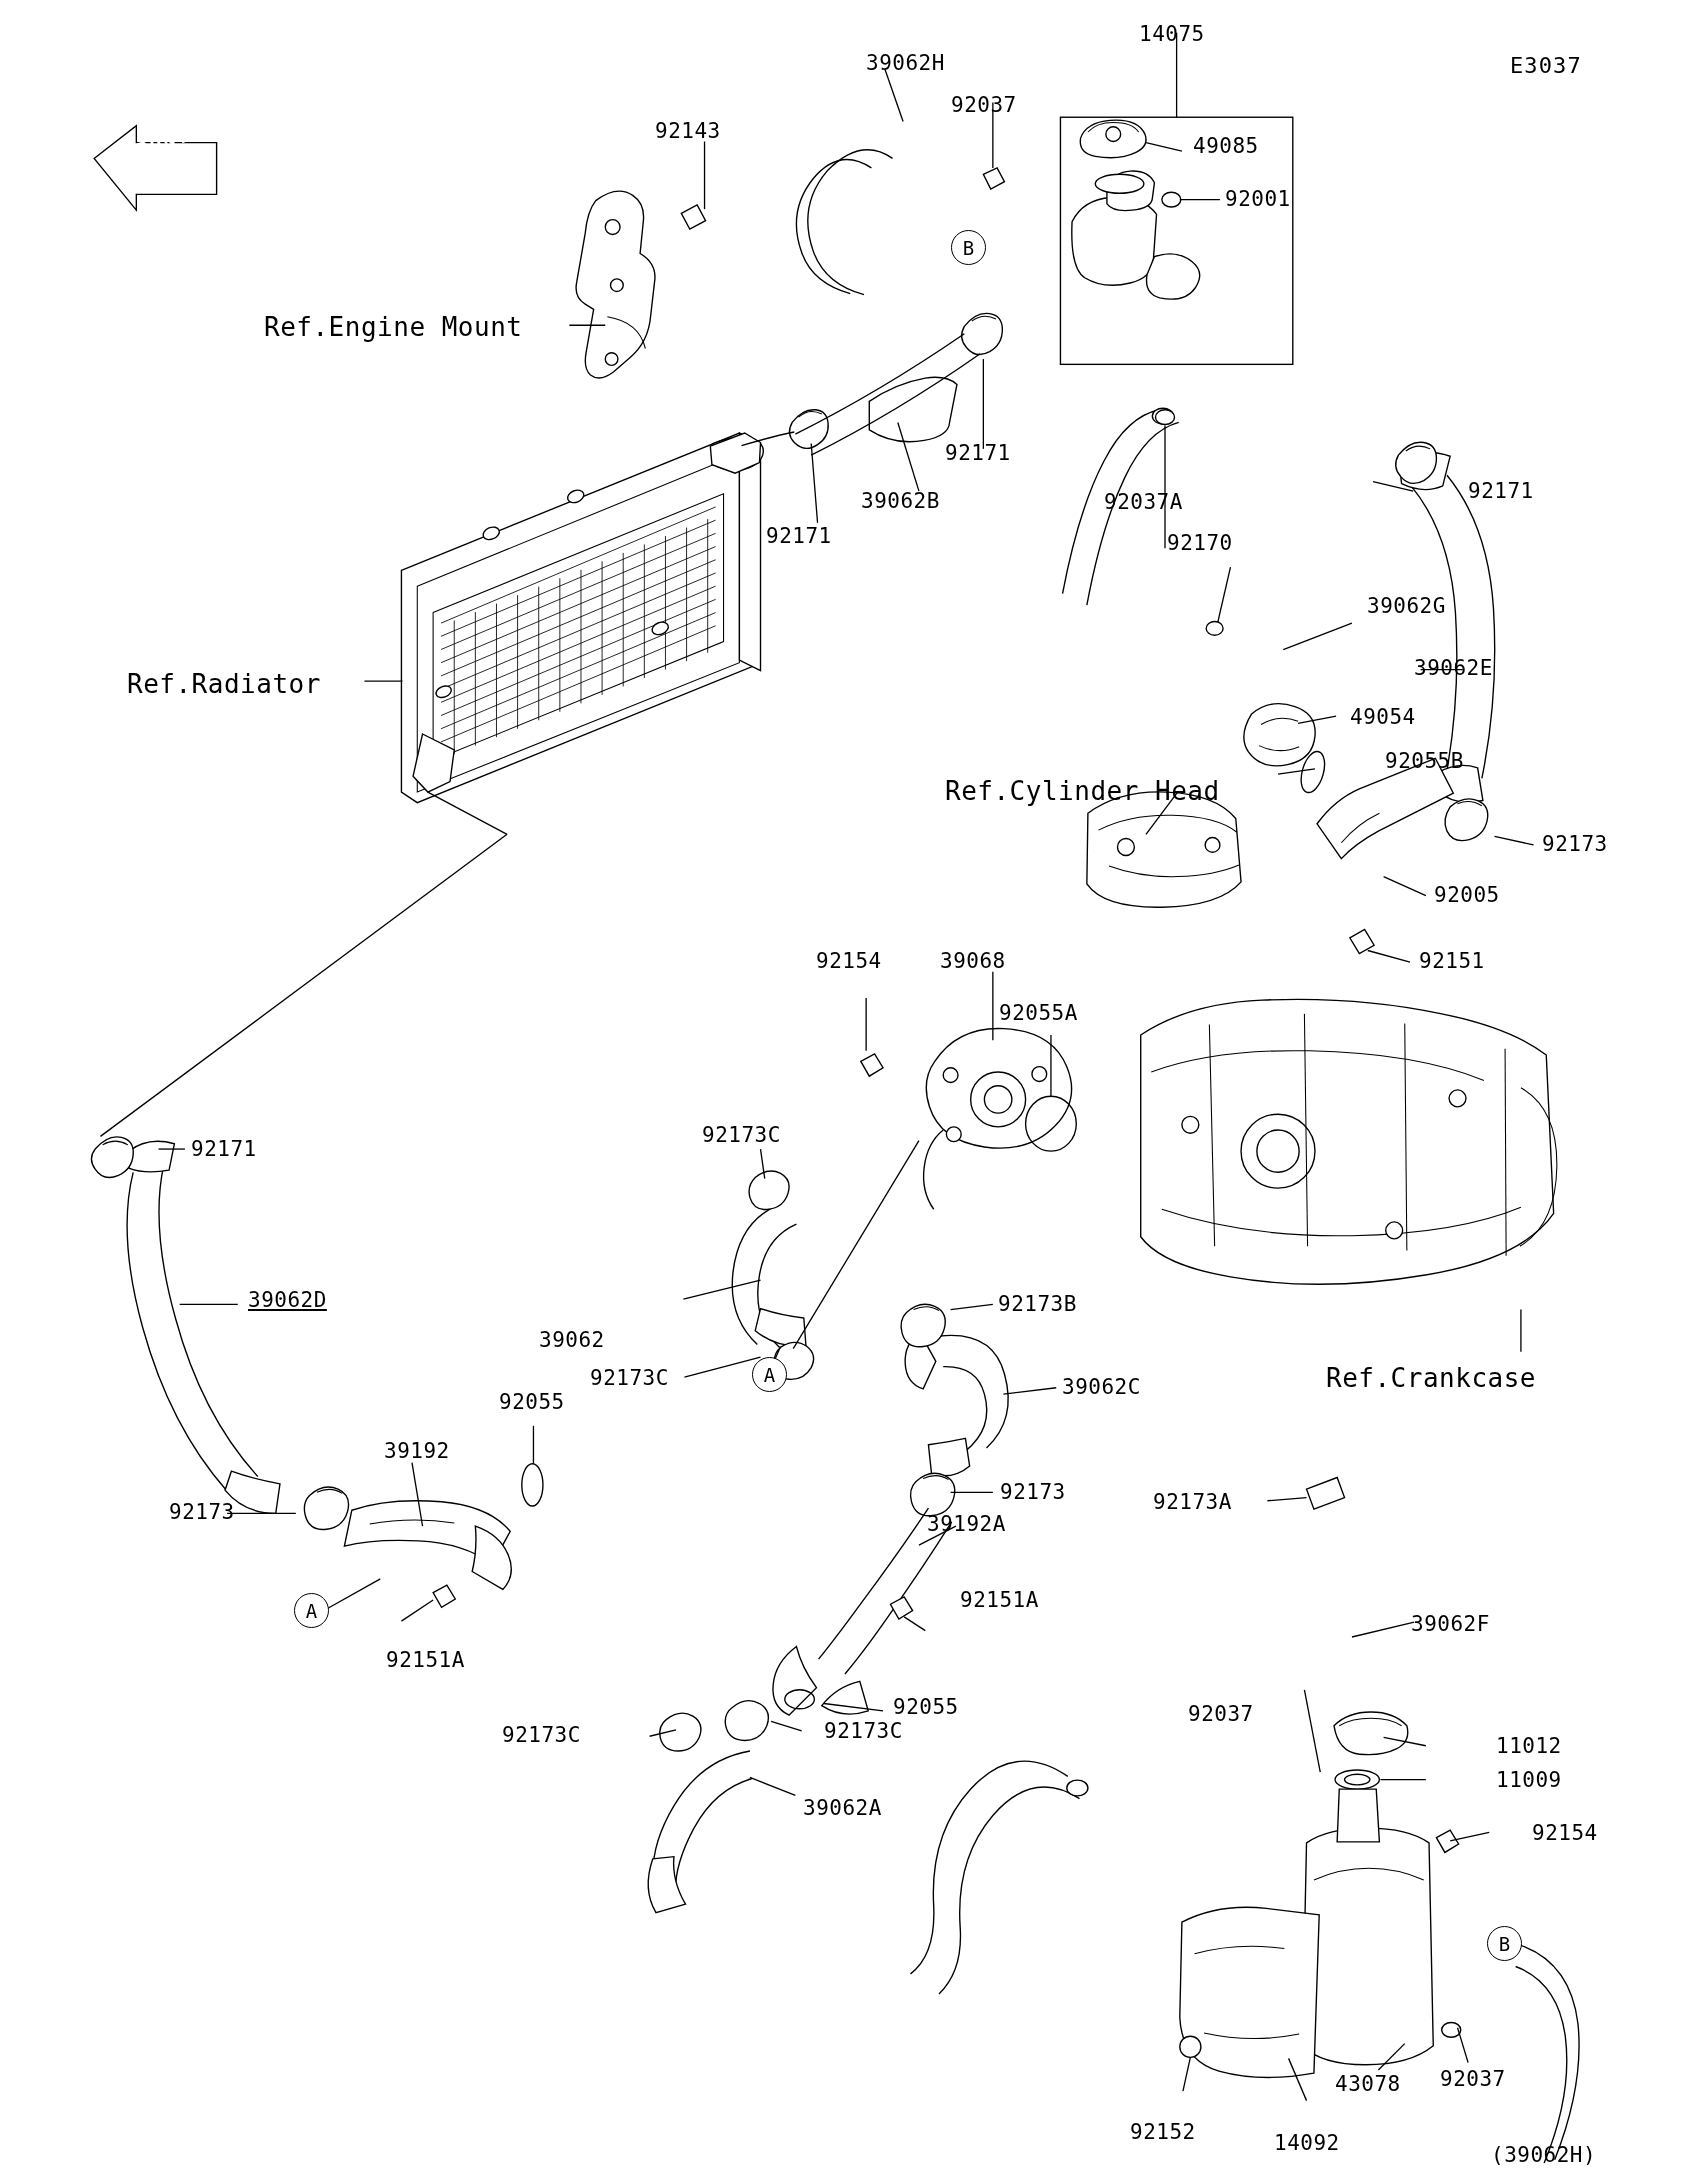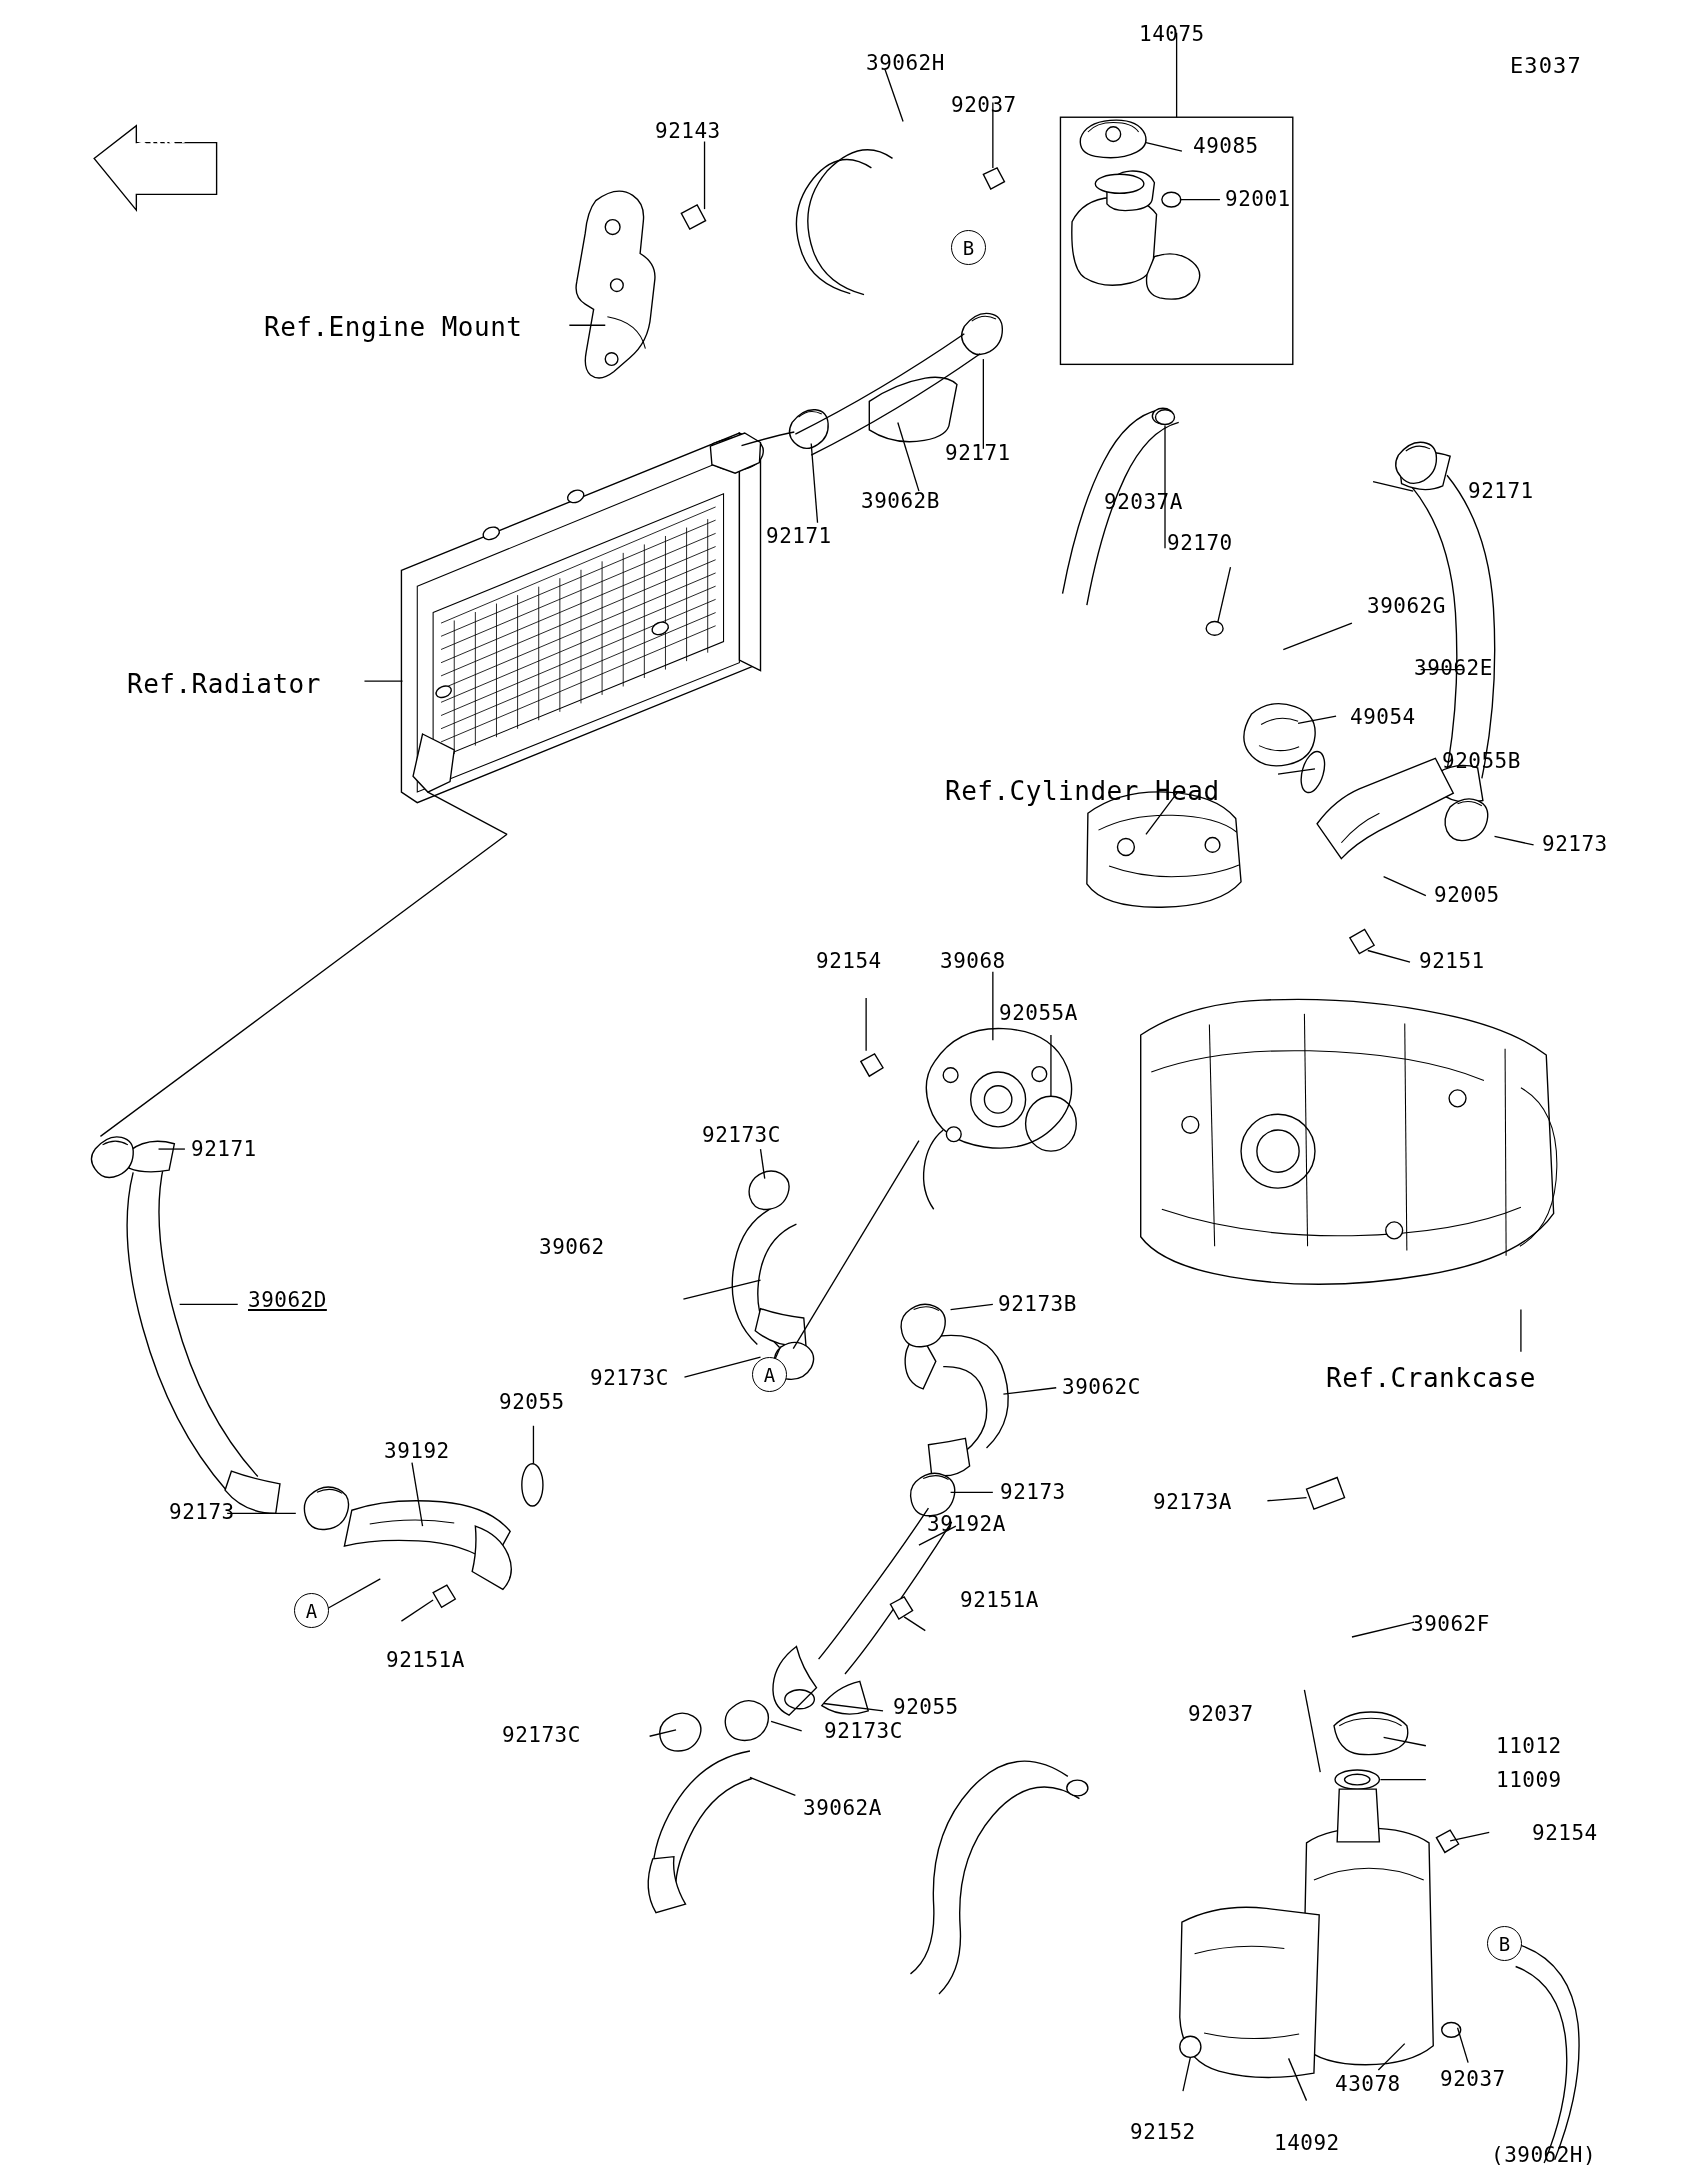--- a/index.html
+++ b/index.html
@@ -477,30 +477,30 @@
 
   <div class="lbl" style="left:766px; top:526px;">92171</div>
   <div class="lbl" style="left:861px; top:491px;">39062B</div>
   <div class="lbl" style="left:945px; top:443px;">92171</div>
   <div class="lbl" style="left:1468px; top:481px;">92171</div>
   <div class="lbl" style="left:1104px; top:492px;">92037A</div>
   <div class="lbl" style="left:1167px; top:533px;">92170</div>
   <div class="lbl" style="left:1367px; top:596px;">39062G</div>
   <div class="lbl" style="left:1414px; top:658px;">39062E</div>
   <div class="lbl" style="left:1350px; top:707px;">49054</div>
-  <div class="lbl" style="left:1442px; top:751px;">92055B</div>
+  <div class="lbl" style="left:1385px; top:751px;">92055B</div>
   <div class="lbl" style="left:1542px; top:834px;">92173</div>
   <div class="lbl" style="left:1434px; top:885px;text-align:right;">92005</div>
   <div class="lbl" style="left:1419px; top:951px;">92151</div>
 
   <div class="lbl" style="left:816px; top:951px;">92154</div>
   <div class="lbl" style="left:940px; top:951px;">39068</div>
   <div class="lbl" style="left:999px; top:1003px;">92055A</div>
   <div class="lbl" style="left:702px; top:1125px;">92173C</div>
-  <div class="lbl" style="left:539px; top:1237px;text-align:right;">39062</div>
+  <div class="lbl" style="left:539px; top:1330px;text-align:right;">39062</div>
   <div class="lbl" style="left:590px; top:1368px;">92173C</div>
   <div class="lbl" style="left:998px; top:1294px;">92173B</div>
   <div class="lbl" style="left:1062px; top:1377px;">39062C</div>
   <div class="lbl" style="left:1000px; top:1482px;">92173</div>
   <div class="lbl" style="left:927px; top:1514px;text-align:right;">39192A</div>
   <div class="lbl" style="left:960px; top:1590px;">92151A</div>
   <div class="lbl" style="left:893px; top:1697px;">92055</div>
   <div class="lbl" style="left:502px; top:1725px;">92173C</div>
   <div class="lbl" style="left:824px; top:1721px;">92173C</div>
   <div class="lbl" style="left:803px; top:1786px;margin-top:12px;">39062A</div>

